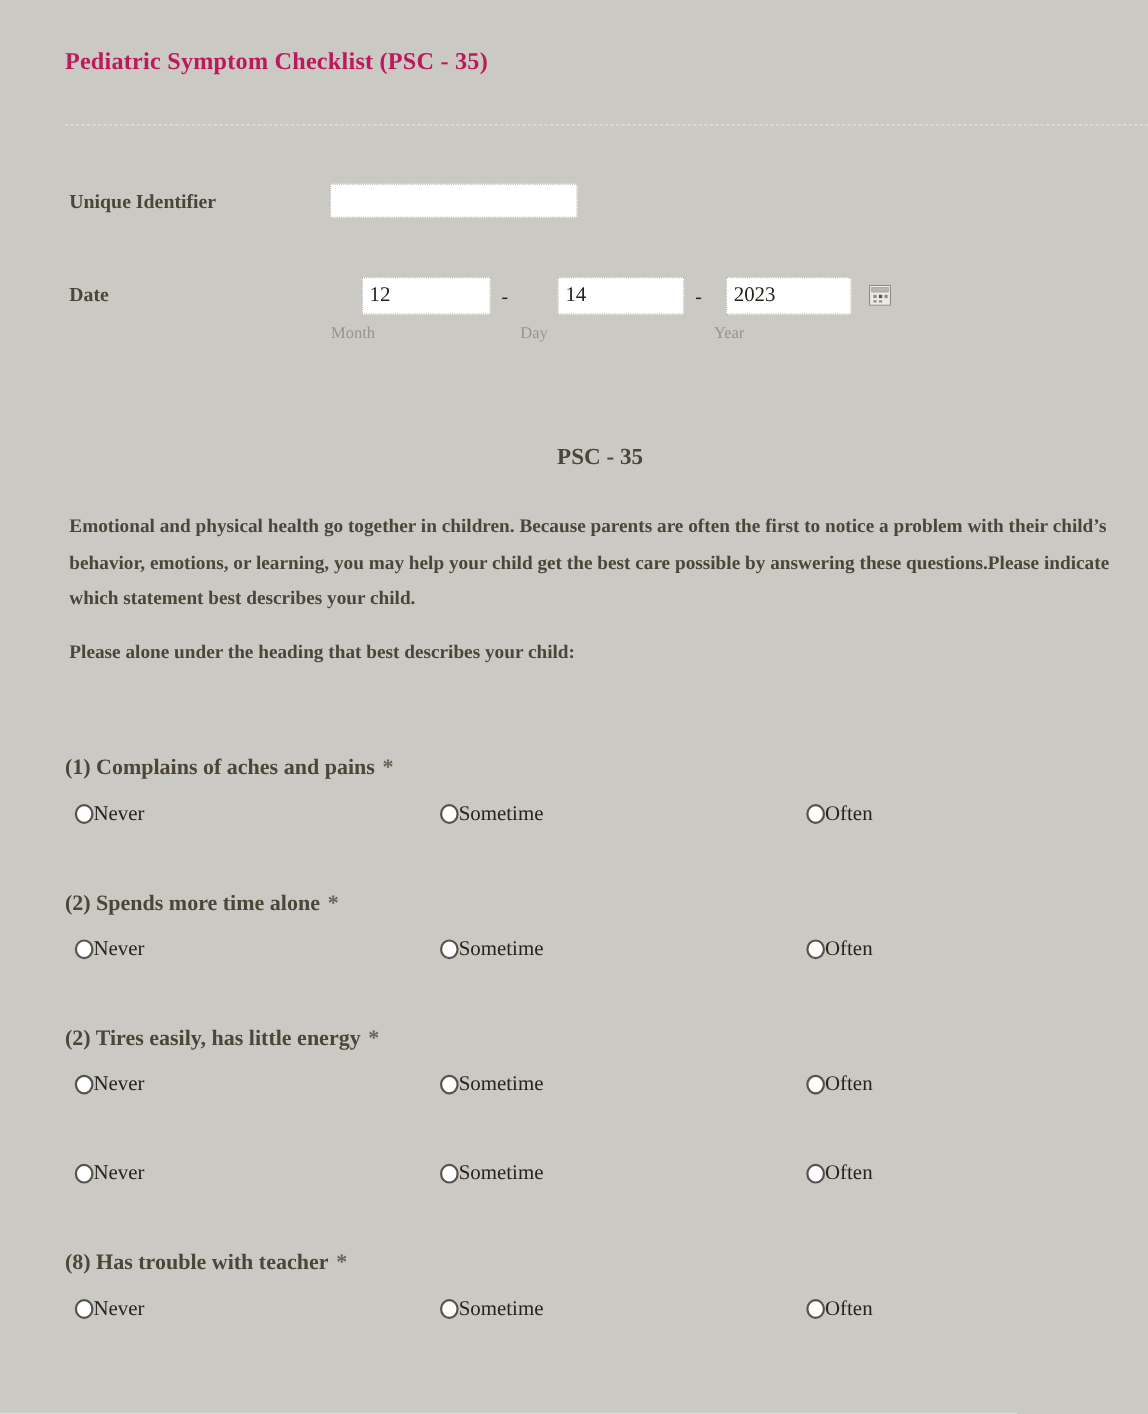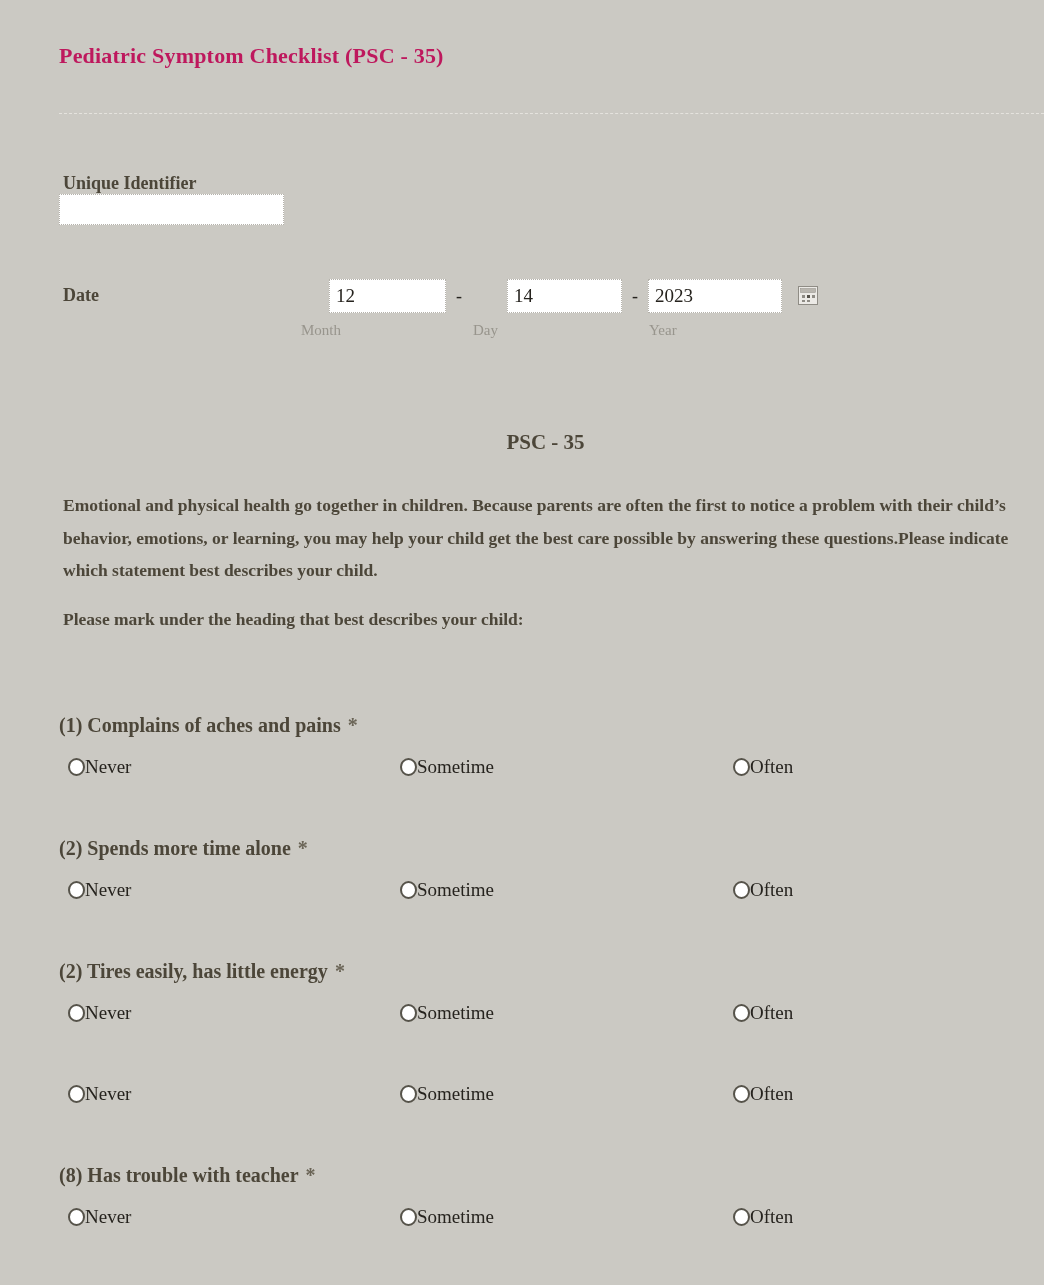--- a/index.html
+++ b/index.html
@@ -26,21 +26,21 @@
   .divider {
     margin-top: 44px;
     margin-right: -12px;
     border: none;
     border-top: 1px dashed #e5e3de;
     height: 0;
   }
 
   
   .field-row { display: flex; align-items: flex-start; }
-  .row-unique { margin-top: 53px; flex-direction: column; }
+  .row-unique { margin-top: 53px; }
   .row-date   { margin-top: 54px; }
 
   .field-label {
     width: 241px;
     padding-left: 4px;
     padding-top: 6px;
     font-size: 18px;
     font-weight: bold;
     color: #4c4639;
     flex: 0 0 auto;
@@ -55,21 +55,21 @@
     padding: 0 6px;
     outline: none;
   }
   .unique-input { width: 225px; height: 31px; }
 
   .date-group { display: flex; align-items: flex-start; }
   .date-part  { display: flex; flex-direction: column; }
   .date-input { height: 34px; }
   .input-month { width: 117px; margin-left: 29px; }
   .input-day   { width: 115px; margin-left: 35px; }
-  .input-year  { width: 134px; }
+  .input-year  { width: 114px; margin-left: 12px; }
   .date-dash {
     margin: 0 10px;
     padding-top: 7px;
     font-size: 18px;
     color: #26231e;
   }
   .date-sublabel {
     margin-top: 9px;
     padding-left: 1px;
     font-size: 15px;
@@ -197,21 +197,21 @@
             <rect x="4" y="15" width="3" height="2" fill="#8f8c85"></rect>
             <rect x="9" y="15" width="3" height="2" fill="#8f8c85"></rect>
           </svg>
         </button>
 
       </div>
     </div>
 
     <div class="section-heading">PSC - 35</div>
     <p class="intro-text">Emotional and physical health go together in children. Because parents are often the first to notice a problem with their child’s behavior, emotions, or learning, you may help your child get the best care possible by answering these questions.Please indicate which statement best describes your child.</p>
-    <p class="instruction-text">Please mark under the heading that best describes your child:</p>
+    <p class="instruction-text">Please alone under the heading that best describes your child:</p>
 
     <div class="questions">
 
       <div class="question">
         <div class="question-label">
           <span>(1) Complains of aches and pains</span><span class="required-mark">*</span>
         </div>
         <div class="options-row">
           <label class="option">
             <span class="radio-circle"></span>

